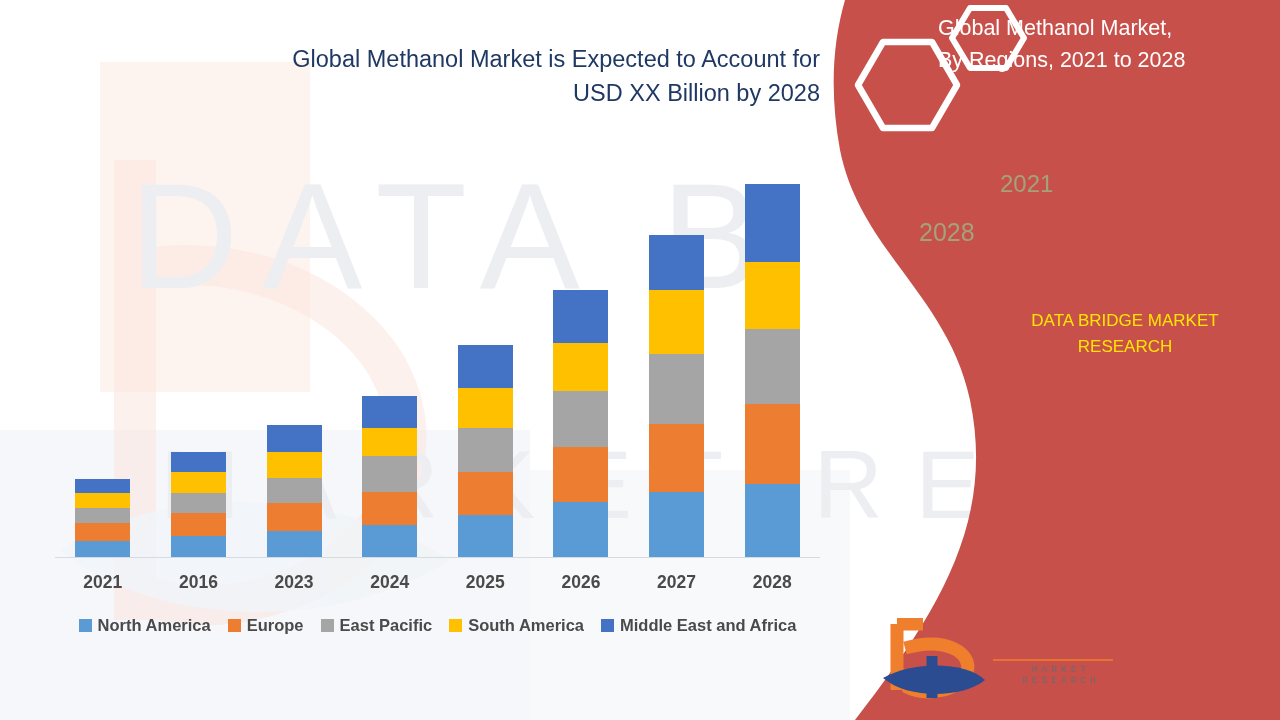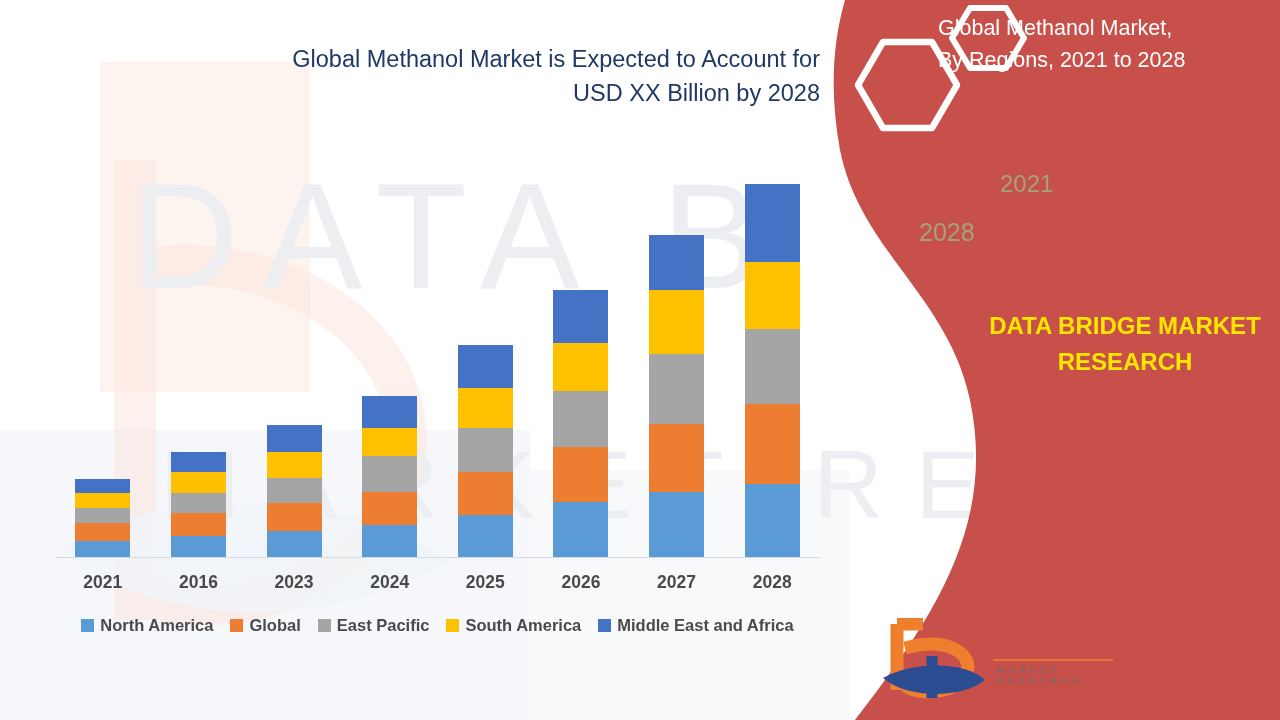--- a/index.html
+++ b/index.html
@@ -81,30 +81,30 @@
     color:#ffffff;font-size:21.5px;line-height:1.5;font-weight:400;
   }
   .hexwrap{position:absolute;left:150px;top:120px;width:250px;height:135px;}
   .hexlabel{
     position:absolute;color:#a8a878;font-weight:400;
   }
   .hex-2021-lbl{left:180px;top:170px;font-size:24px;color:#a3a377;}
   .hex-2028-lbl{left:99px;top:218px;font-size:25px;color:#a3a377;}
   .brand{
     position:absolute;left:155px;top:308px;width:300px;text-align:center;
-    color:#ffe600;font-size:24px;line-height:1.52;font-weight:700;
+    color:#ffe600;font-size:17px;line-height:1.52;font-weight:400;
   }
   .logo-bottom{position:absolute;left:55px;top:618px;width:250px;height:88px;}
   .logo-txt-main{
     position:absolute;left:120px;top:14px;color:#2a2a2a;font-size:24px;
     letter-spacing:.045em;font-family:"Liberation Serif", serif;font-weight:400;
   }
   .logo-txt-sub{
     position:absolute;left:122px;top:46px;color:#6b6b6b;font-size:9.5px;
-    letter-spacing:.42em;font-family:Liberation Sans, sans-serif;
+    letter-spacing:.42em;font-family:Liberation Mono, monospace;text-align:center;
   }
 </style>
 </head>
 <body>
 
 <div id="stage">
 
   <div class="bg-wash-pink"></div>
   <div class="bg-wash-blue"></div>
   <div class="bg-wash-blue2"></div>
@@ -213,21 +213,21 @@
       <div class="xlab">2028</div>
     </div>
 
   <div class="legend" id="legend">
       <div class="lg-item">
         <span class="lg-swatch" style="background: rgb(91, 155, 213);"></span>
         <span class="lg-label">North America</span>
       </div>
       <div class="lg-item">
         <span class="lg-swatch" style="background: rgb(237, 125, 49);"></span>
-        <span class="lg-label">Global</span>
+        <span class="lg-label">Europe</span>
       </div>
       <div class="lg-item">
         <span class="lg-swatch" style="background: rgb(165, 165, 165);"></span>
         <span class="lg-label">East Pacific</span>
       </div>
       <div class="lg-item">
         <span class="lg-swatch" style="background: rgb(255, 192, 0);"></span>
         <span class="lg-label">South America</span>
       </div>
       <div class="lg-item">

